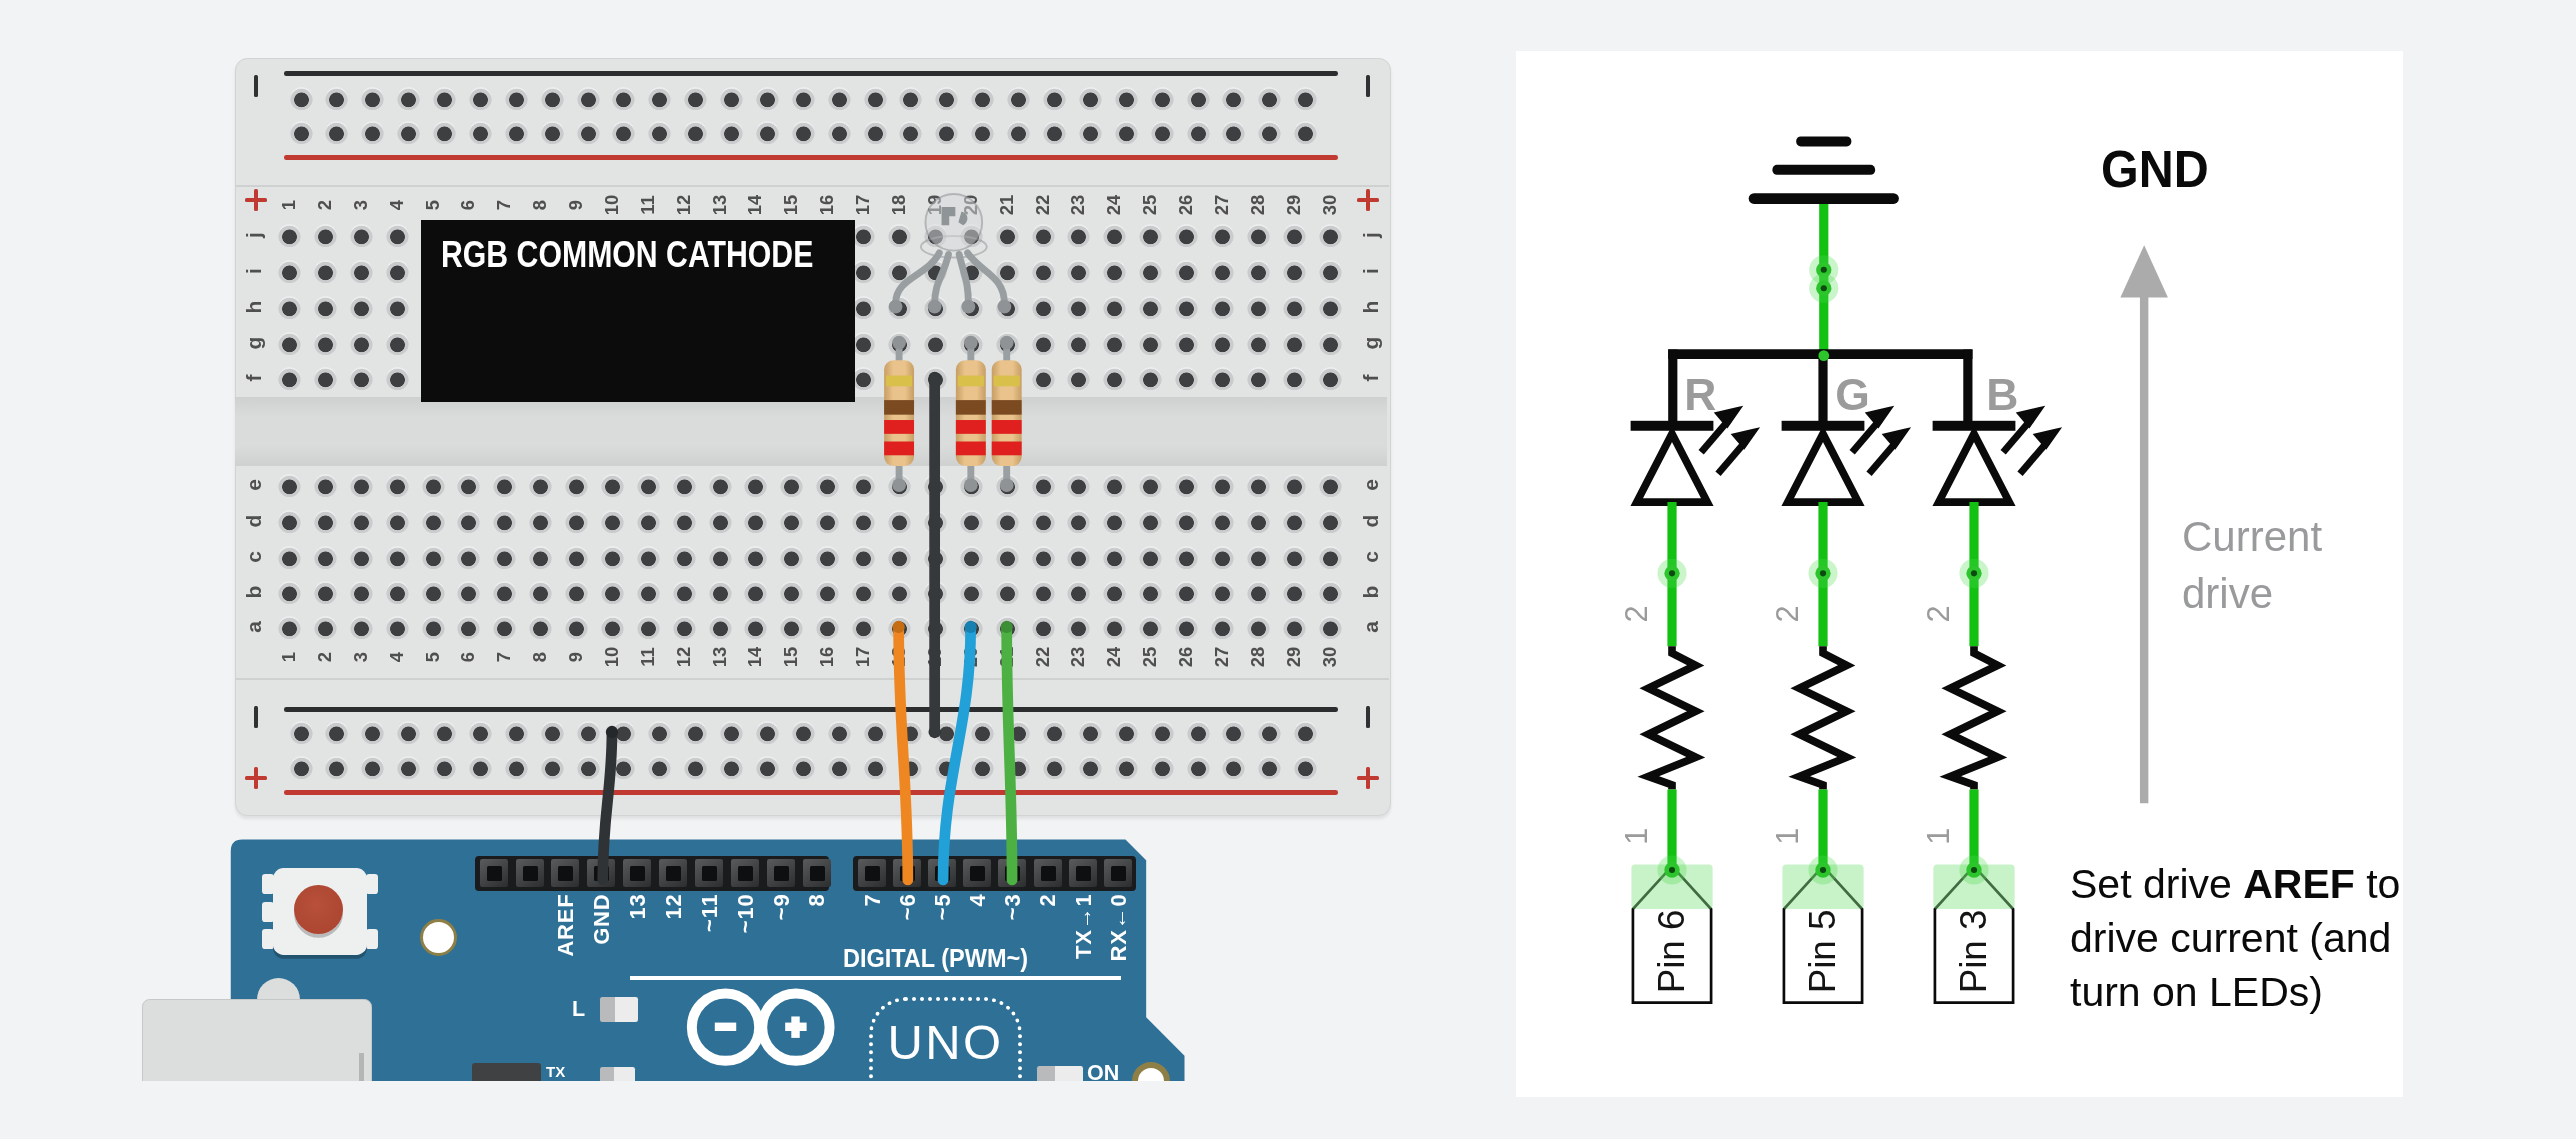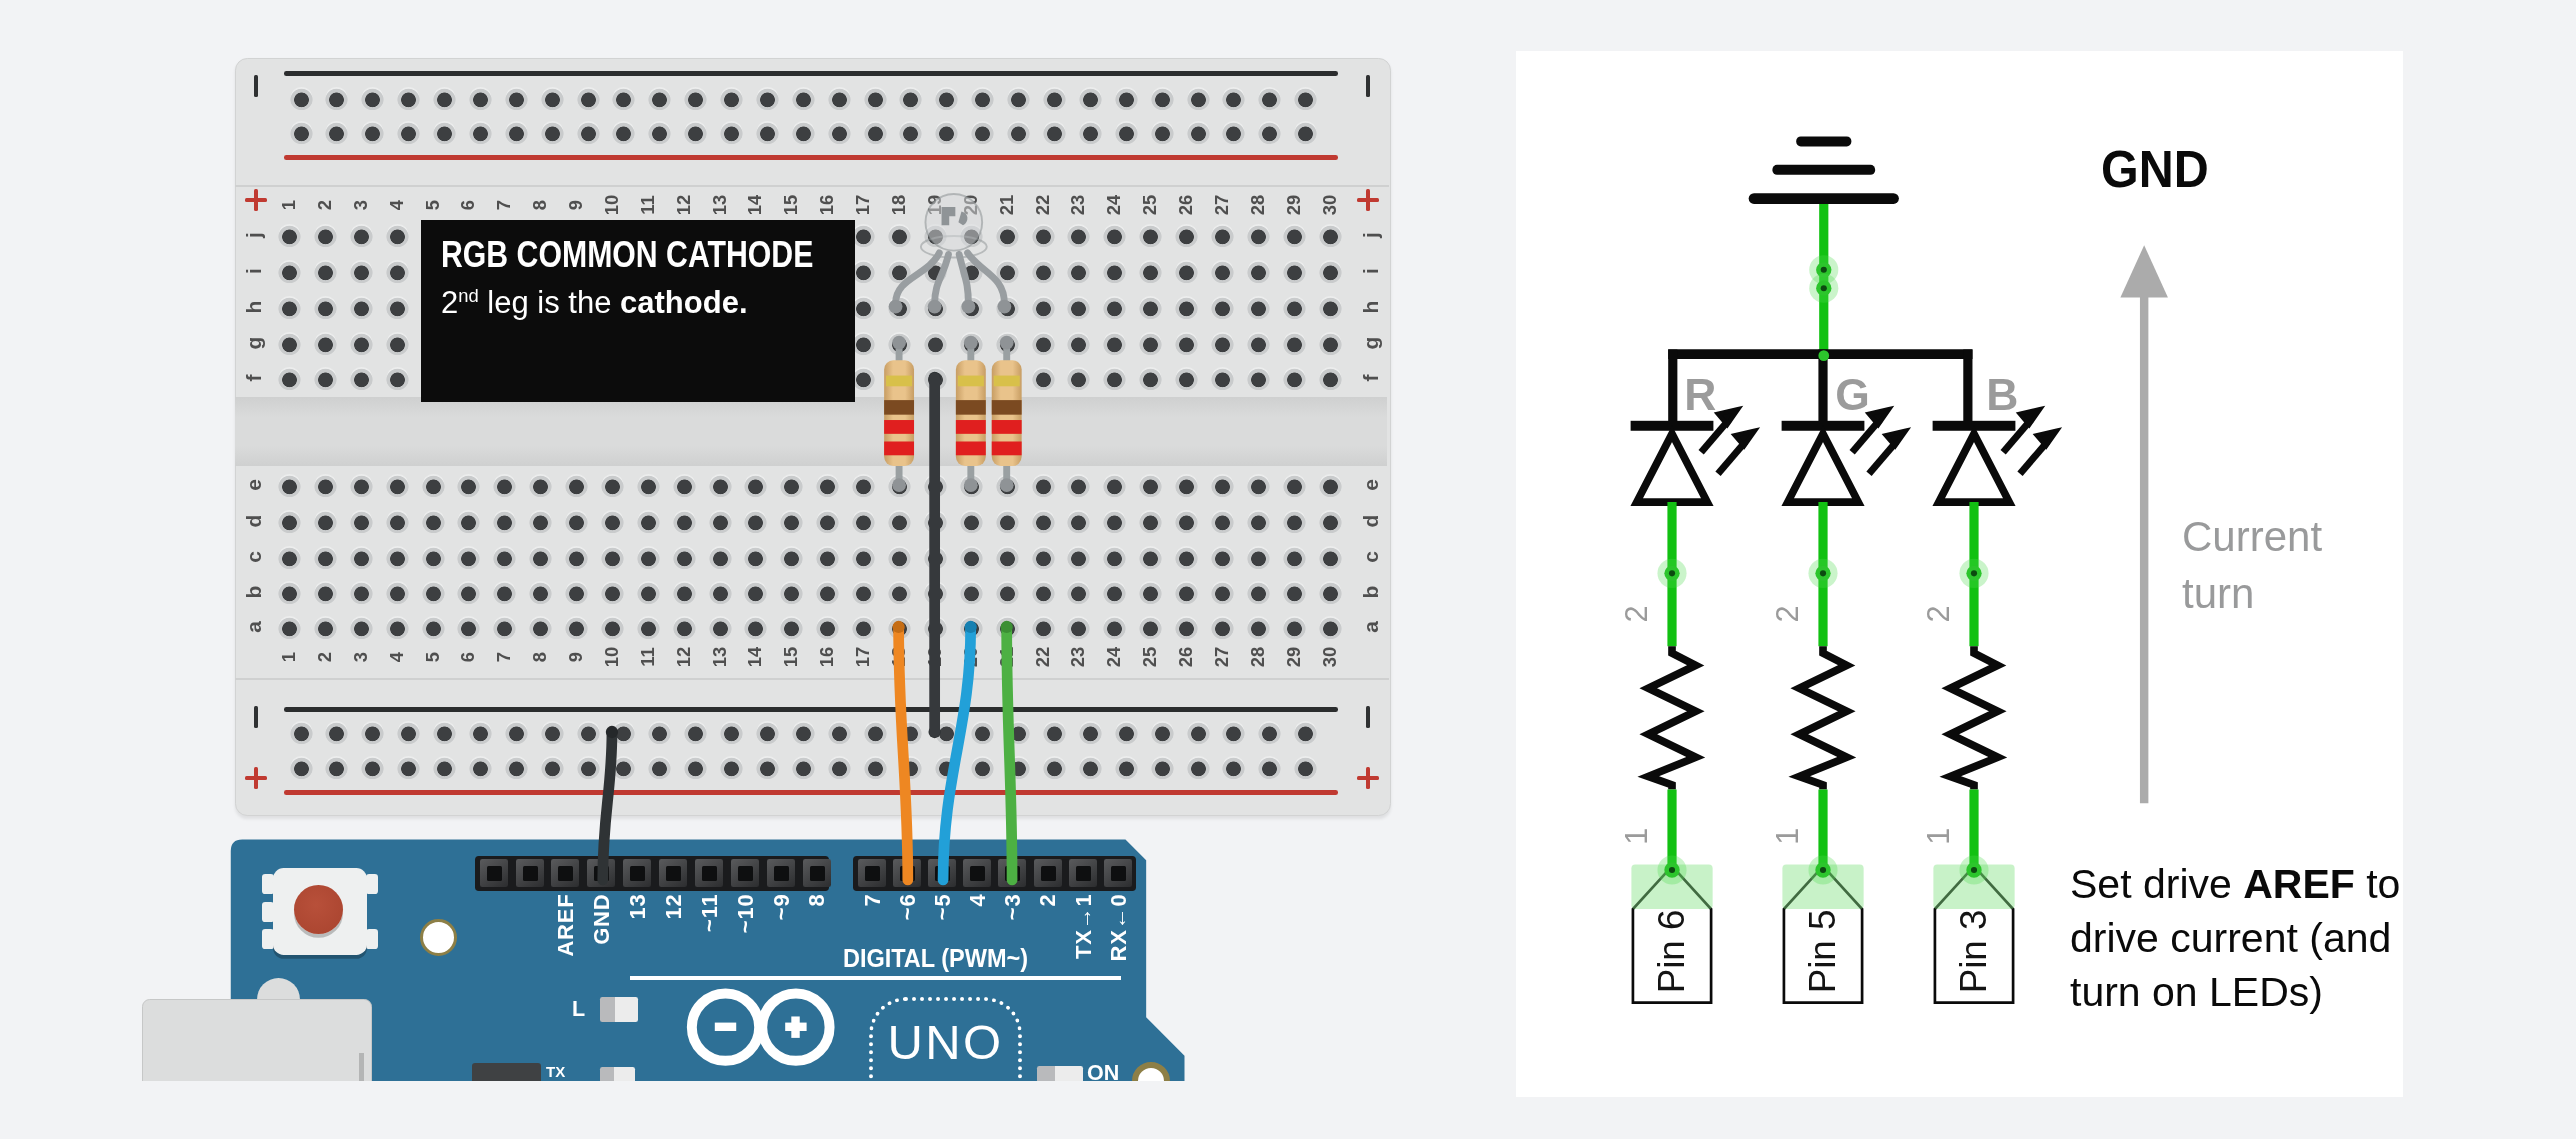--- a/index.html
+++ b/index.html
@@ -586,21 +586,20 @@
       <div class="rail-minus" style="left:256px;top:717px"></div>
       <div class="rail-minus" style="left:1368px;top:717px"></div>
       <div class="rail-plus" style="left:256px;top:200px"></div>
       <div class="rail-plus" style="left:1368px;top:200px"></div>
       <div class="rail-plus" style="left:256px;top:778px"></div>
       <div class="rail-plus" style="left:1368px;top:778px"></div>
     </div>
 
   <div class="abs" id="callout">
     <div class="title">RGB COMMON CATHODE</div>
-    <div class="line"><span>2</span><sup>nd</sup><span> leg is the </span><b>cathode.</b></div>
   </div>
 
   <div class="abs" id="arduino-clip">
     <svg class="abs" style="left:0;top:0" width="2576" height="1081" viewBox="0 0 3360 1410">
       <path d="M316,1095 H1468 L1495,1122 V1327 L1545,1377 V1412 H301 V1110 Q301,1095 316,1095 Z" fill="#2e7096"></path>
     </svg>
     <div class="abs hdr-strip" style="left:475px;width:354px"></div>
     <div class="abs hdr-strip" style="left:853px;width:283px"></div>
     <div id="sockets">
         <div class="socket" style="left:494px"></div>
@@ -673,21 +672,21 @@
       <rect x="152" y="46" width="11" height="28" fill="#fff"></rect>
     </svg>
     <div class="abs" id="uno-dotted"></div>
     <div class="abs" id="uno-text">UNO</div>
   </div>
 
   <div class="abs" id="panel"></div>
   <div class="abs" id="gnd-label">GND</div>
   <div class="abs" id="current-flow">
     <div>Current</div>
-    <div>turn</div>
+    <div>drive</div>
   </div>
   <div class="abs" id="note"><span>Set drive </span><b>AREF</b><span> to drive current (and turn on LEDs)</span></div>
 
   <svg class="abs" id="overlay" style="left:0;top:0" width="2576" height="1139" viewBox="0 0 3360 1486">
       <defs>
         <linearGradient id="resgrad" x1="0" y1="0" x2="1" y2="0">
   <stop offset="0" stop-color="#c79d63"></stop>
           <stop offset="0.3" stop-color="#e9c38b"></stop>
   <stop offset="0.7" stop-color="#e9c38b"></stop>
           <stop offset="1" stop-color="#c79d63"></stop>

